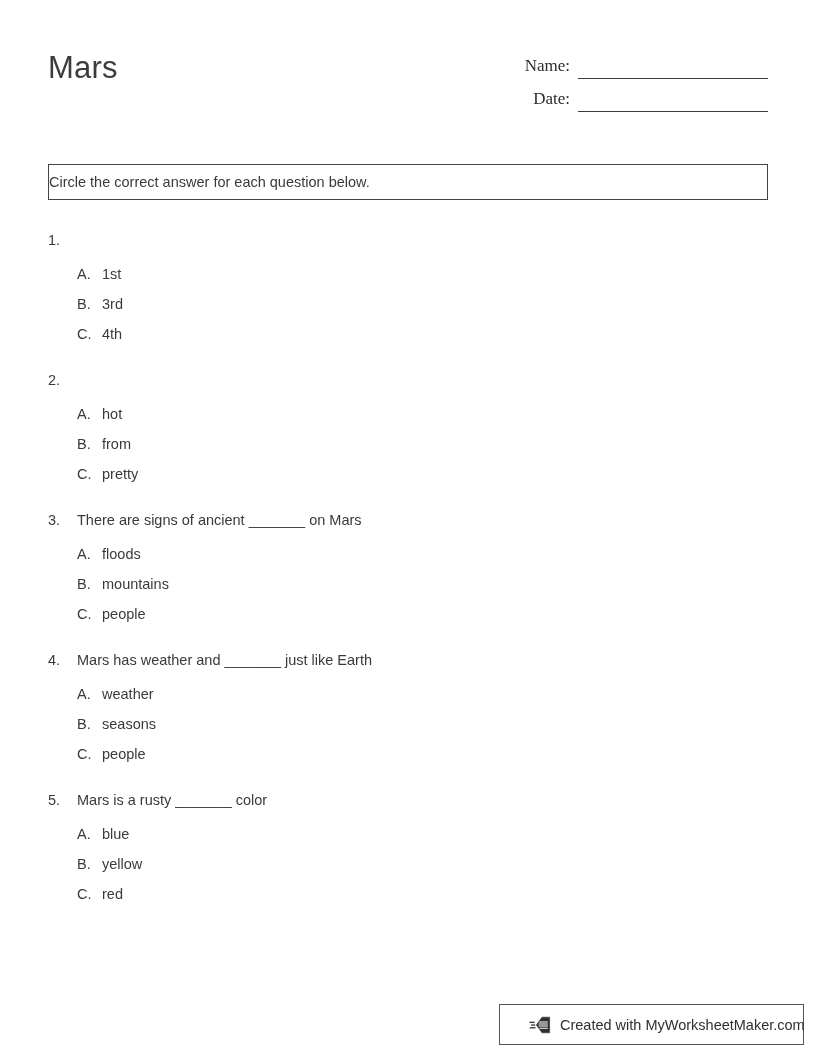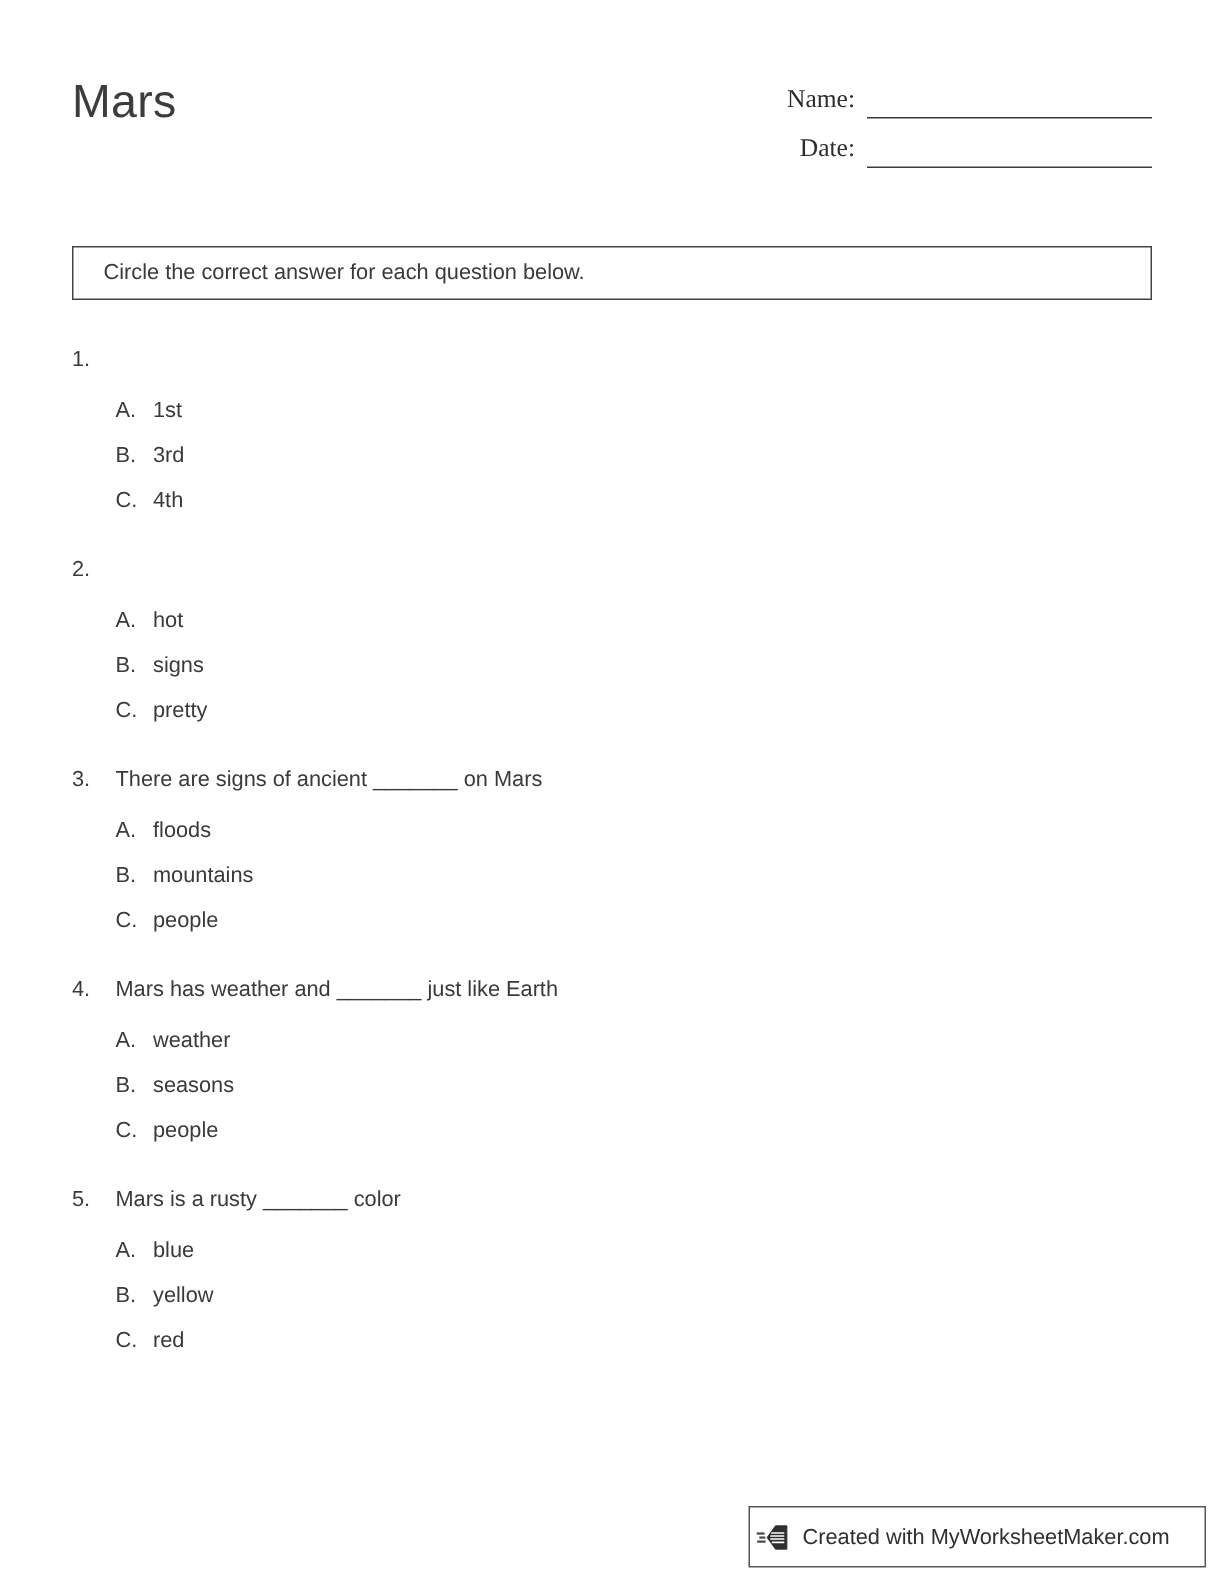--- a/index.html
+++ b/index.html
@@ -81,21 +81,21 @@
   .instructions {
     position: absolute;
     left: 48px;
     top: 164px;
     width: 720px;
     height: 36px;
     border: 1.2px solid #444444;
     box-sizing: border-box;
     display: flex;
     align-items: center;
-    padding-left: 20px;
+    padding-left: 0;
     background: #ffffff;
   }
 
   .instructions-text {
     font-size: 14.5px;
     color: #3a3a3a;
     line-height: 18px;
     white-space: nowrap;
   }
 
@@ -168,21 +168,21 @@
     position: absolute;
     left: 499px;
     top: 1004px;
     width: 305px;
     height: 41px;
     border: 1.2px solid #555555;
     box-sizing: border-box;
     background: #ffffff;
     display: flex;
     align-items: center;
-    padding-left: 4px;
+    padding-left: 29px;
   }
 
   .badge-icon {
     flex: 0 0 auto;
     width: 24px;
     height: 24px;
     margin-right: 7px;
     display: block;
   }
 
@@ -247,21 +247,21 @@
       <div class="q-line">
         <span class="q-num">2.</span>
       </div>
       <div class="options">
         <div class="option-row">
           <span class="opt-letter">A.</span>
           <span class="opt-text">hot</span>
         </div>
         <div class="option-row">
           <span class="opt-letter">B.</span>
-          <span class="opt-text">signs</span>
+          <span class="opt-text">from</span>
         </div>
         <div class="option-row">
           <span class="opt-letter">C.</span>
           <span class="opt-text">pretty</span>
         </div>
       </div>
     </div>
 
     <div class="question-block">
       <div class="q-line">

